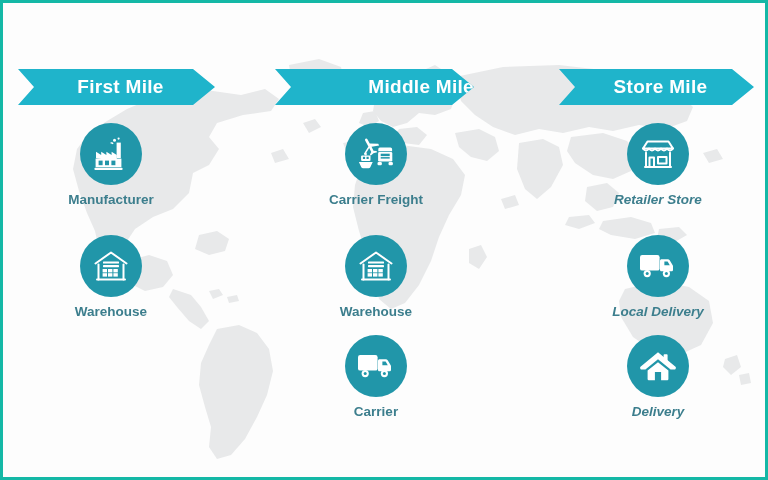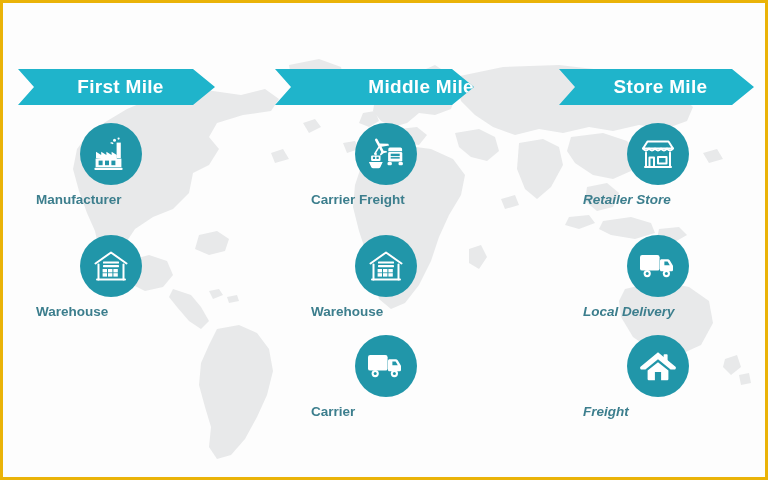--- a/index.html
+++ b/index.html
@@ -7,21 +7,21 @@
     width:768px;height:480px;
     background:#ffffff;
     font-family:"Liberation Sans",sans-serif;
     overflow:hidden;
   }
   #stage{
     position:relative;
     width:768px;height:480px;
     background:#fdfdfd;
     box-sizing:border-box;
-    border:3px solid #eab308;
+    border:3px solid #14b8a6;
     overflow:hidden;
   }
   
   #map-layer{
     position:absolute;
     left:0;top:0;
     width:768px;height:480px;
     pointer-events:none;
   }
   #map-layer svg{display:block;width:100%;height:100%;}
@@ -51,20 +51,21 @@
     white-space:nowrap;
   }
   #banner-first{left:15px;width:197px;}
   #banner-middle{left:272px;width:199px;justify-content:flex-end;}
   #banner-last{left:556px;width:195px;}
 
   
   .node{
     position:absolute;
     width:150px;
+    text-align:center;
   }
   .node-circle{
     width:62px;height:62px;
     margin:0 auto;
     border-radius:50%;
     background:#2196A9;
     display:flex;
     align-items:center;
     justify-content:center;
   }
@@ -72,21 +73,21 @@
   .node-label{
     margin-top:7px;
     color:#3C7E8D;
     font-size:13.5px;
     font-weight:bold;
     white-space:nowrap;
   }
 
   
   .col-first  { left:33px;  }
-  .col-middle { left:308px; }
+  .col-middle { left:298px; }
   .col-last   { left:580px;font-style:italic; }
 
   .row-a { top:120px; }
   .row-b { top:232px; }
   .row-c { top:332px; }
 </style>
 </head>
 <body>
 
 <div id="stage">
@@ -364,16 +365,16 @@
 
             <rect x="23.6" y="4.2" width="4" height="7.2" rx="0.8"></rect>
 
             <path d="M18 2.2 L35.2 16.4 a1.8 1.8 0 0 1-1.1 3.2h-3.5L18 9.2 L5.4 19.6H1.9A1.8 1.8 0 0 1 .8 16.4z"></path>
 
             <path d="M18 12.2 L28.4 20.6V29a1.2 1.2 0 0 1-1.2 1.2h-6.1v-8.1h-6.2v8.1H8.8A1.2 1.2 0 0 1 7.6 29v-8.4z"></path>
           </g>
         </svg>
       </span>
     </div>
-    <div class="node-label">Freight</div>
+    <div class="node-label">Delivery</div>
   </div>
 
 </div>
 
 </body></html>

